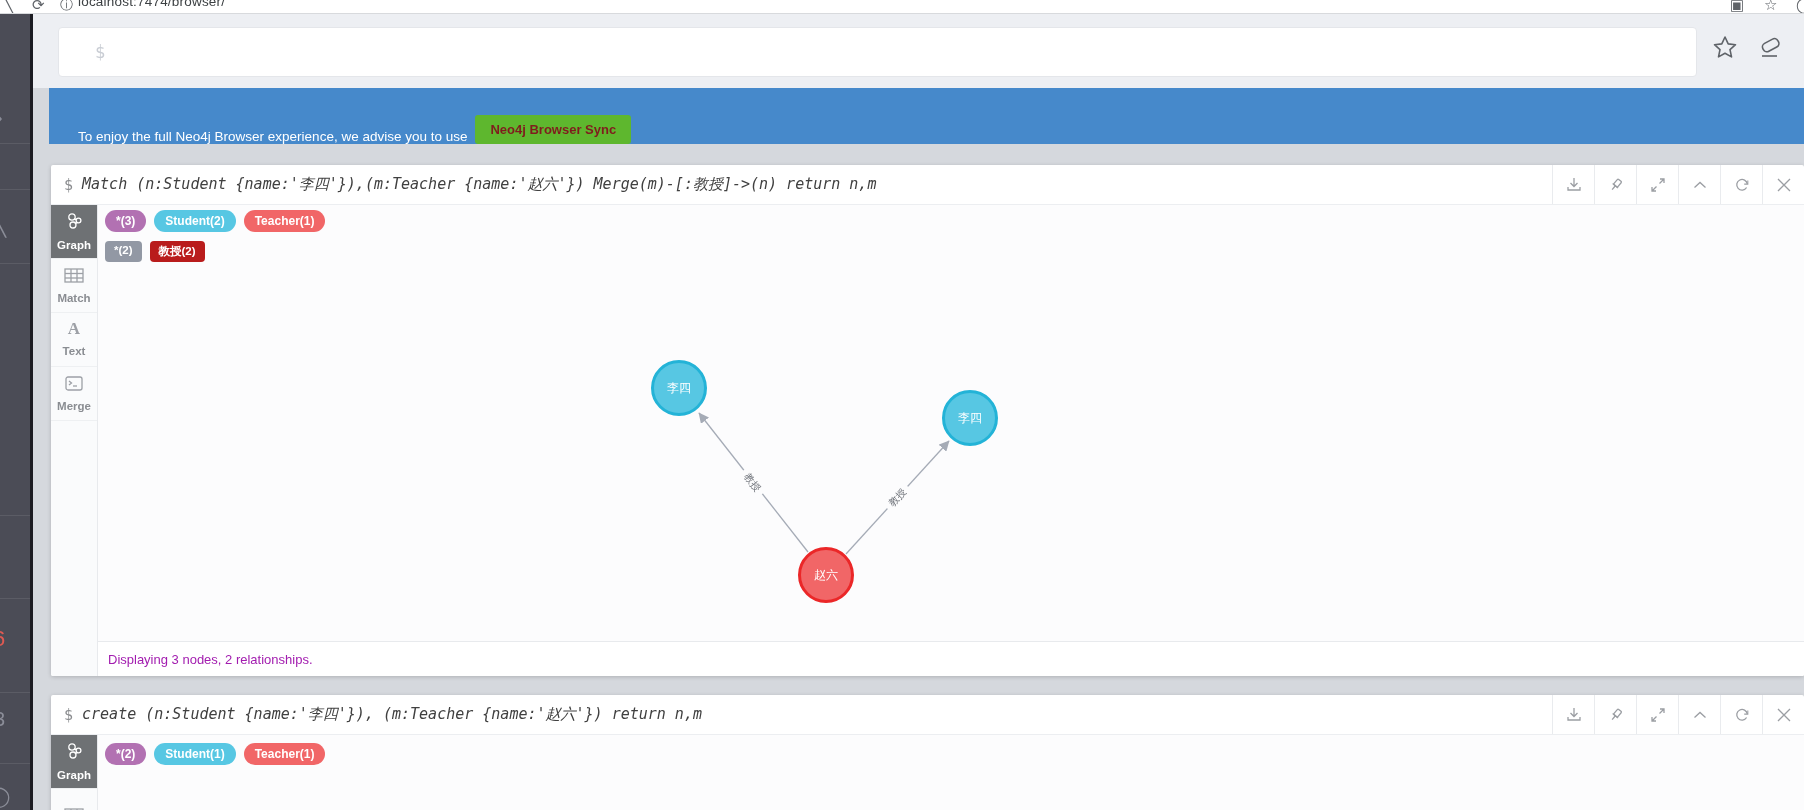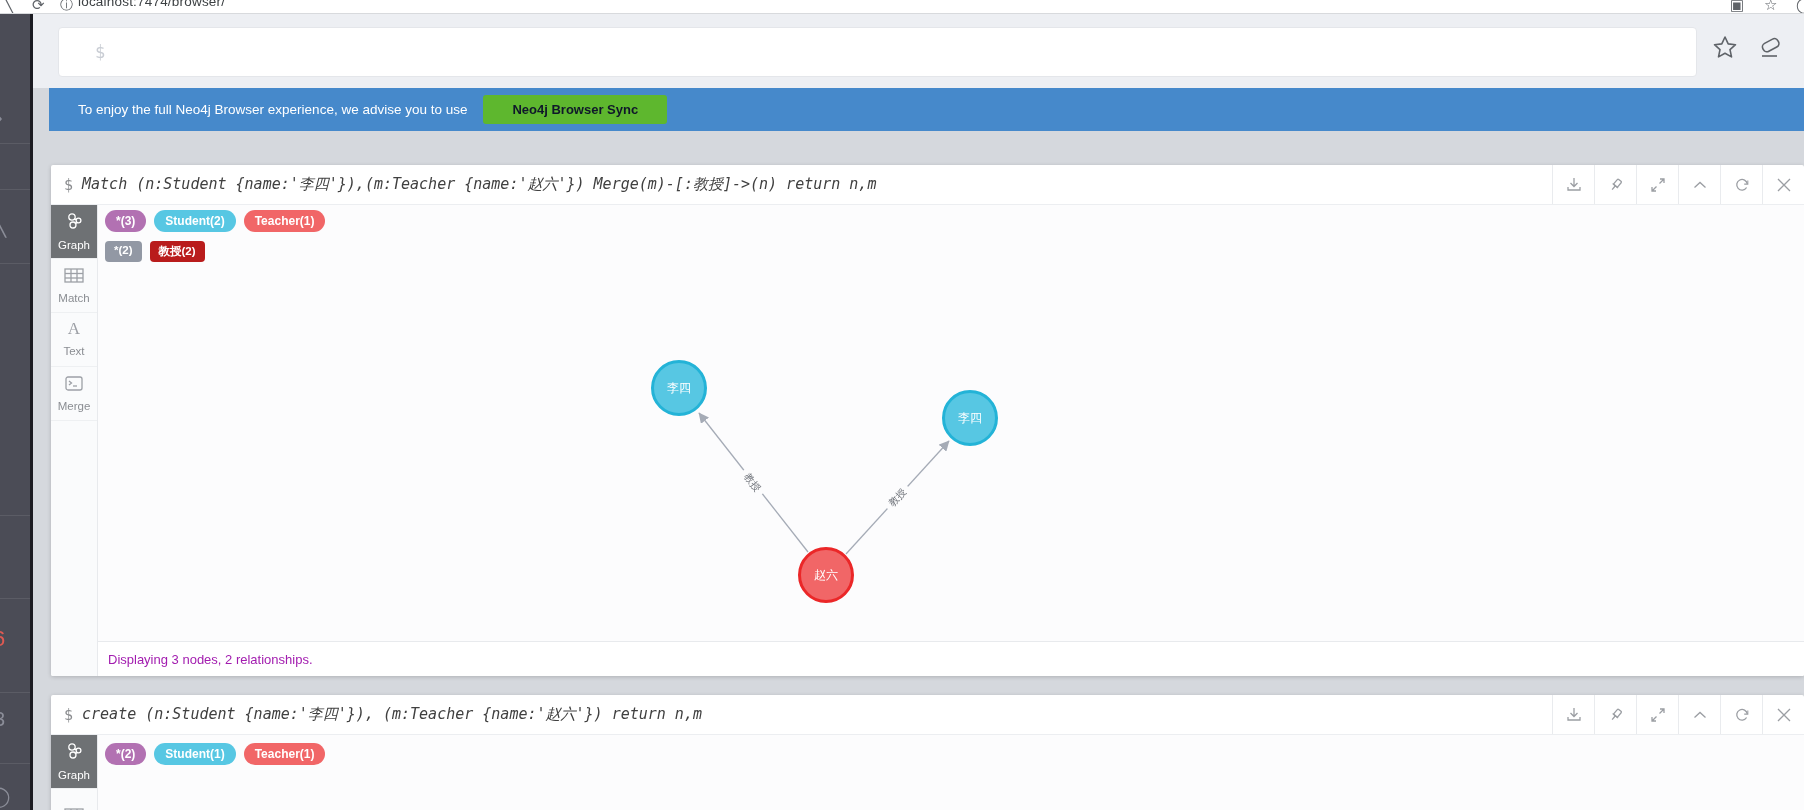--- a/index.html
+++ b/index.html
@@ -21,25 +21,25 @@
 
   
   .editor-zone { position:absolute; left:33px; top:14px; width:1771px; height:74px; background:#edeff3; }
   .editor-card { position:absolute; left:25px; top:13px; width:1639px; height:50px; background:#fff;
                  border:1px solid #e4e6ea; border-radius:4px; display:flex; align-items:center; }
   .editor-ph { padding-left:36px; color:#c9cdd4; font-size:17px;
                font-family:"DejaVu Sans Mono","Liberation Mono",monospace; }
   .ed-ic { position:absolute; top:19px; width:30px; height:30px; }
 
   
-  .banner { position:absolute; left:49px; top:88px; width:1755px; height:43px; background:#4689cb;
-            display:flex; align-items:center; padding-left:29px; }
+  .banner { position:absolute; left:49px; top:88px; width:1755px; height:56px; background:#4689cb;
+            display:flex; align-items:flex-end; padding-left:29px; }
   .banner-text { color:#fff; font-size:13.5px; }
-  .sync-btn { margin-left:16px; background:#5eb72e; color:#0f172a; border:none; border-radius:3px;
-              font-size:13px; font-weight:bold; padding:7px 29px; cursor:pointer;
+  .sync-btn { margin-left:8px; background:#5eb72e; color:#7f1d1d; border:none; border-radius:3px;
+              font-size:13px; font-weight:bold; padding:7px 15px; cursor:pointer;
               font-family:"Liberation Sans",sans-serif; }
 
   
   .frame { position:absolute; left:51px; width:1753px; background:#fff; border-radius:2px;
            box-shadow:0 1px 4px rgba(0,0,0,.18); overflow:hidden; }
   .frame1 { top:165px; height:511px; }
   .frame2 { top:695px; height:130px; }
   .fheader { height:40px; display:flex; align-items:stretch; border-bottom:1px solid #eceef1; }
   .fquery { flex:1; display:flex; align-items:center; padding-left:13px; overflow:hidden; white-space:nowrap;
             font-family:"DejaVu Sans Mono","Liberation Mono",monospace; font-size:15px; }
@@ -47,21 +47,21 @@
   .qtext { color:#404040;font-style:italic; }
   .ficons { display:flex; }
   .icell { width:42px; display:flex; align-items:center; justify-content:center;
            border-left:1px solid #e9ebee; cursor:pointer; }
   .icell svg { stroke:#9b9ea3; fill:none; stroke-width:1.3; }
   .fbody { display:flex; height:calc(100% - 40px); }
 
   
   .tabcol { width:47px; background:#fafbfc; border-right:1px solid #e8eaed; }
   .tab { height:54px; display:flex; flex-direction:column; align-items:center; justify-content:center;
-         gap:9px; border-bottom:1px solid #eef0f2; cursor:pointer; color:#8a8d92; font-size:11.5px; }
+         gap:9px; border-bottom:1px solid #eef0f2; cursor:pointer; color:#8a8d92; font-size:11.5px;font-weight:bold; }
   .tab svg { stroke:#9da0a6; fill:none; stroke-width:1.3; }
   .tab.active { background:#6e7174; color:#fff; }
   .tab.active svg { stroke:#fff; }
   .tab .aglyph { font-size:17px; color:#9da0a6; line-height:14px; font-family:"Liberation Serif","DejaVu Serif",serif; }
 
   
   .content { position:relative; flex:1; background:#fcfcfd; overflow:hidden; }
   .pillrow { position:absolute; left:7px; display:flex; gap:8px; z-index:5; }
   .pill { border-radius:12px; padding:4px 11px; color:#fff; font-size:12px; font-weight:bold; cursor:pointer; }
   .relpill { border-radius:4px; padding:3px 9px; color:#fff; font-size:11.5px; font-weight:bold; cursor:pointer; }

